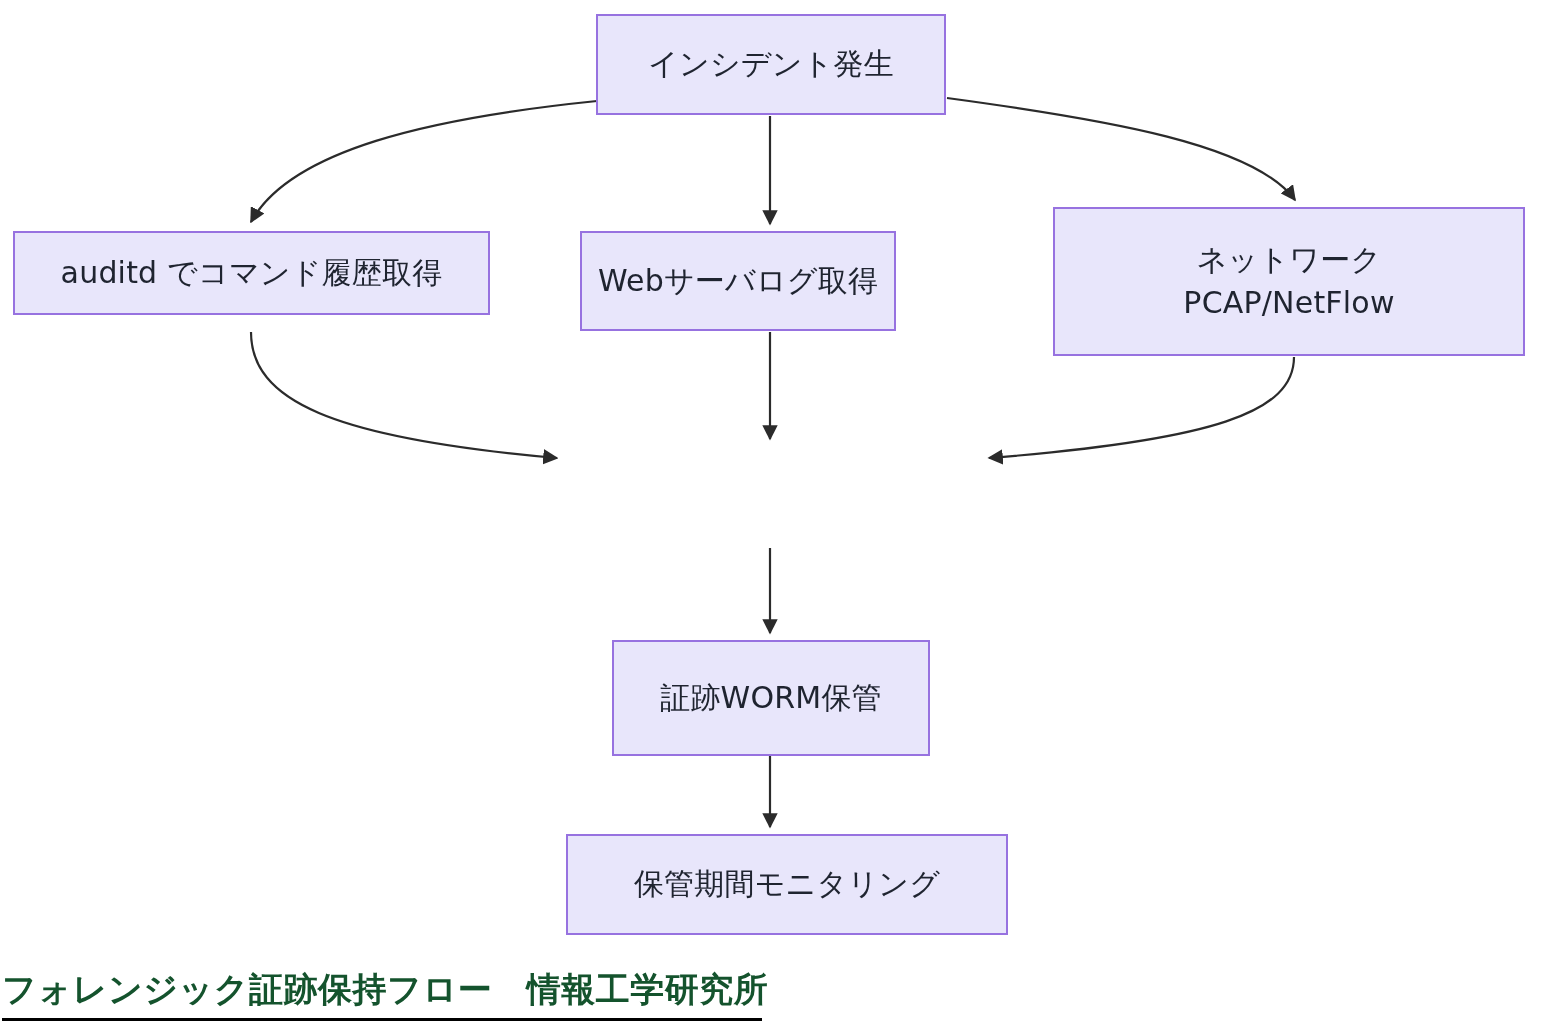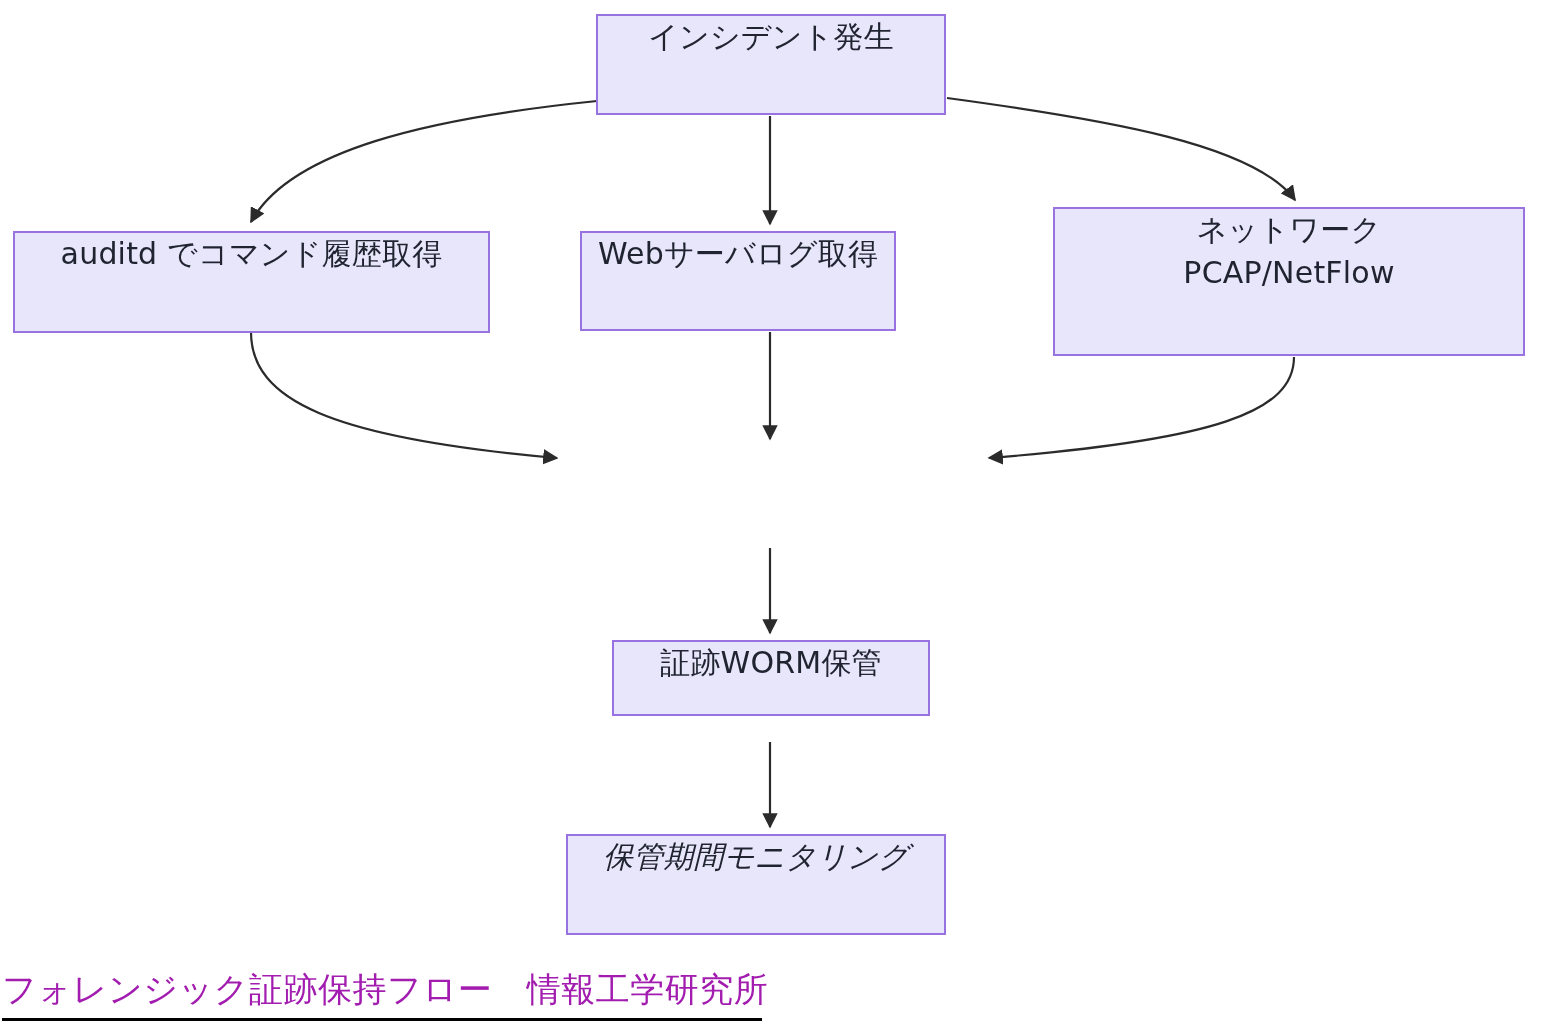--- a/index.html
+++ b/index.html
@@ -22,46 +22,47 @@
     width: 1568px;
     height: 1024px;
     pointer-events: none;
   }
   .node {
     position: absolute;
     box-sizing: border-box;
     background: #e8e6fb;
     border: 2px solid #9772e0;
     display: flex;
+    align-items: center;
     justify-content: center;
     text-align: center;
   }
   .node .label {
     color: #1f2430;
     font-size: 30px;
     line-height: 1.42;
     letter-spacing: 0.2px;
     white-space: pre-line;
   }
   #node-incident { left: 596px;  top: 14px;  width: 350px; height: 101px; }
-  #node-auditd   { left: 13px;   top: 231px; width: 477px; height: 102px; }
+  #node-auditd   { left: 13px;   top: 231px; width: 477px; height: 84px; }
   #node-weblog   { left: 580px;  top: 231px; width: 316px; height: 100px; }
   #node-network  { left: 1053px; top: 207px; width: 472px; height: 149px; }
   #node-central  { left: 566px;  top: 446px; width: 411px; height: 101px; }
-  #node-worm     { left: 612px;  top: 640px; width: 318px; height: 76px; }
-  #node-monitor  { left: 566px;  top: 834px; width: 380px; height: 101px; font-style: italic; }
+  #node-worm     { left: 612px;  top: 640px; width: 318px; height: 116px; }
+  #node-monitor  { left: 566px;  top: 834px; width: 442px; height: 101px; }
 
   #caption {
     position: absolute;
     left: 2px;
     top: 967px;
     width: 760px;
     font-size: 34px;
-    font-weight: normal;
-    color: #a21caf;
+    font-weight: bold;
+    color: #14532d;
     letter-spacing: 0.5px;
     border-bottom: 3px solid #000000;
     padding-bottom: 5px;
     white-space: pre;
   }
 </style>
 </head>
 <body>
 
 <div id="canvas">

